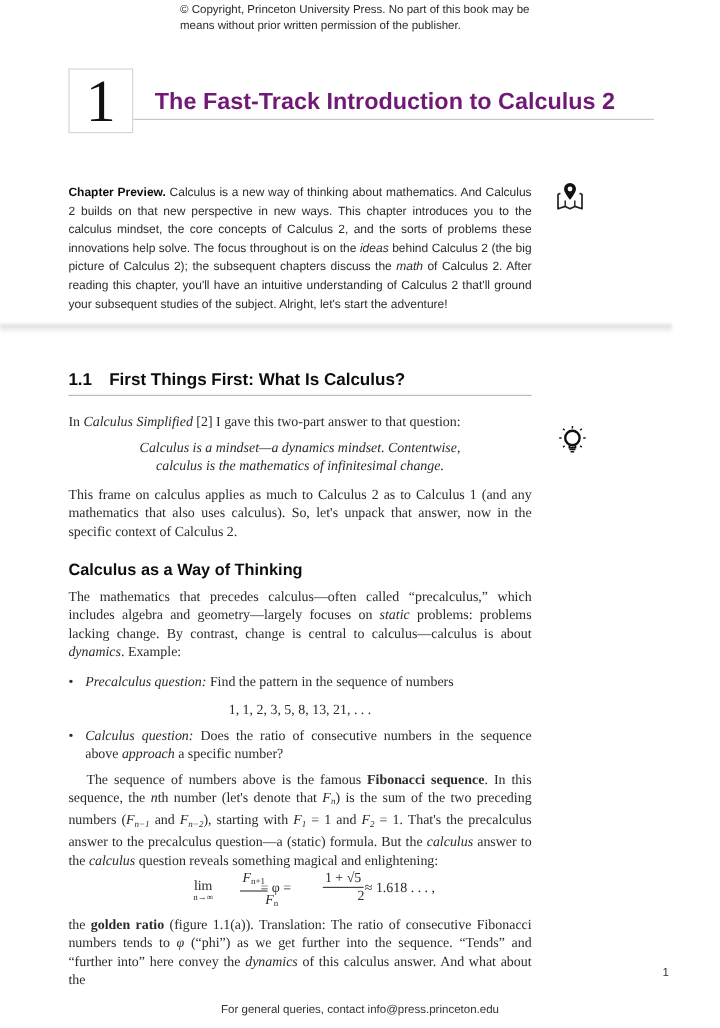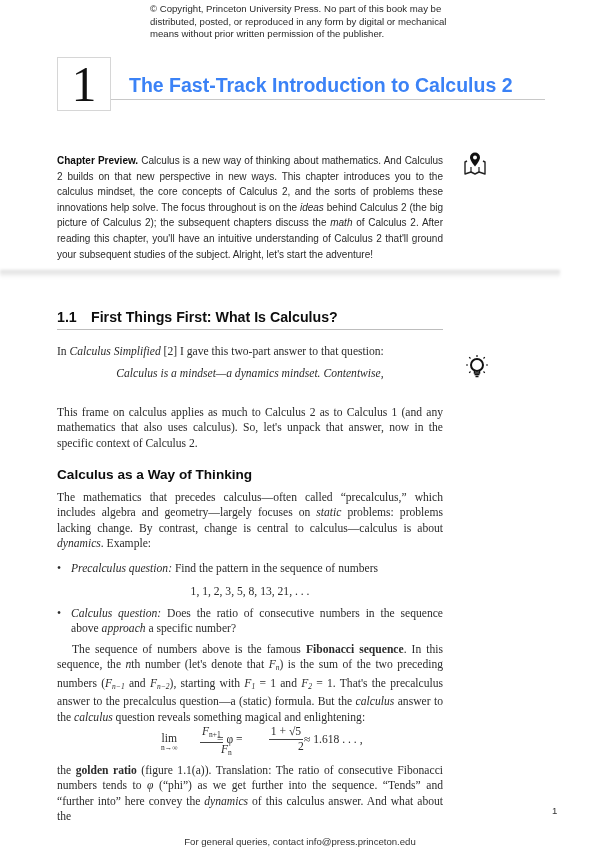--- a/index.html
+++ b/index.html
@@ -3,21 +3,21 @@
 <meta charset="utf-8">
 <style>
   html, body { margin: 0; padding: 0; background: #ffffff; }
   body { width: 600px; height: 857px; position: relative; overflow: hidden; color: #1a1a1a; }
   .sans { font-family: "Liberation Sans", "DejaVu Sans", sans-serif; }
   .serif { font-family: "Liberation Serif", "DejaVu Serif", serif; }
 
   .copyright { position: absolute; left: 150px; top: 3px; width: 300px; font-size: 9.6px; line-height: 12.6px; color: #2a2a2a; }
 
   .chapter-box { position: absolute; left: 57px; top: 57px; width: 54px; height: 54px; border: 1px solid #d6d6d6; box-sizing: border-box; display: flex; align-items: center; justify-content: center; font-size: 50px; line-height: 1; color: #111; background: #fff; }
-  .chapter-title { position: absolute; left: 129px; top: 74px; font-size: 19.5px; font-weight: bold; color: #3b82f6; white-space: nowrap; }
+  .chapter-title { position: absolute; left: 129px; top: 74px; font-size: 19.5px; font-weight: bold; color: #701a75; white-space: nowrap; }
   .chapter-rule { position: absolute; left: 111px; top: 99px; width: 434px; height: 1px; background: #c8c8c8; }
 
   .preview { position: absolute; left: 57px; top: 153px; width: 386px; font-size: 10px; line-height: 15.6px; text-align: justify; color: #2a2a2a; }
   .preview b { color: #0d0d0d; }
   .map-icon { position: absolute; left: 462px; top: 150px; width: 26px; height: 26px; }
 
   .shadow-band { position: absolute; left: 0; top: 270px; width: 560px; height: 8px; background: linear-gradient(to bottom, rgba(0,0,0,0.14), rgba(0,0,0,0.0)); filter: blur(1.5px); }
 
   .sec-heading { position: absolute; left: 57px; top: 309px; font-size: 14.2px; font-weight: bold; color: #0d0d0d; white-space: nowrap; }
   .sec-heading .num { display: inline-block; width: 34px; font-weight: bold; }
@@ -47,21 +47,20 @@
   sub.s { font-size: 7.5px; vertical-align: -2px; }
 
   .page-num { position: absolute; left: 552px; top: 805px; font-size: 9.6px; color: #333; }
   .footer { position: absolute; left: 0; top: 836px; width: 600px; text-align: center; font-size: 9.6px; color: #333; }
 </style>
 </head>
 <body>
 
 <div class="copyright sans">
   <div>© Copyright, Princeton University Press. No part of this book may be</div>
-  <div>distributed, posted, or reproduced in any form by digital or mechanical</div>
   <div>means without prior written permission of the publisher.</div>
 </div>
 
 <div class="chapter-box serif">1</div>
 <div class="chapter-title sans">The Fast-Track Introduction to Calculus 2</div>
 <div class="chapter-rule"></div>
 
 <div class="preview sans"><b>Chapter Preview.</b><span> Calculus is a new way of thinking about mathematics. And Calculus 2 builds on that new perspective in new ways. This chapter introduces you to the calculus mindset, the core concepts of Calculus 2, and the sorts of problems these innovations help solve. The focus throughout is on the </span><i>ideas</i><span> behind Calculus 2 (the big picture of Calculus 2); the subsequent chapters discuss the </span><i>math</i><span> of Calculus 2. After reading this chapter, you'll have an intuitive understanding of Calculus 2 that'll ground your subsequent studies of the subject. Alright, let's start the adventure!</span></div>
 
 <svg class="map-icon" viewBox="0 0 26 26">
@@ -73,20 +72,21 @@
 
 <div class="shadow-band"></div>
 
 <div class="sec-heading sans"><span class="num">1.1</span><span>First Things First: What Is Calculus?</span></div>
 <div class="sec-rule"></div>
 
 <div class="para serif" style="top:344px;"><span>In </span><i>Calculus Simplified</i><span> [2] I gave this two-part answer to that question:</span></div>
 
 <div class="quote serif" style="top:366px;">
   <div>Calculus is a mindset—a dynamics mindset. Contentwise,</div>
+  <div>calculus is the mathematics of infinitesimal change.</div>
 </div>
 
 <svg class="bulb-icon" viewBox="0 0 26 28">
   <circle cx="13" cy="12" r="6" fill="none" stroke="#111" stroke-width="2"></circle>
   <path d="M10.5 18 L10.5 20 L15.5 20 L15.5 18" fill="none" stroke="#111" stroke-width="1.5"></path>
   <path d="M10.5 21.5 H15.5 M11.5 23.5 H14.5" stroke="#111" stroke-width="1.3"></path>
   <path d="M13 2 V4 M4 12 H2 M24 12 H22 M6.5 5.5 L5.2 4.2 M19.5 5.5 L20.8 4.2 M6.5 18.5 L5.2 19.8 M19.5 18.5 L20.8 19.8" stroke="#111" stroke-width="1.2"></path>
 </svg>
 
 <div class="para serif" style="top:405px;">This frame on calculus applies as much to Calculus 2 as to Calculus 1 (and any mathematics that also uses calculus). So, let's unpack that answer, now in the specific context of Calculus 2.</div>

